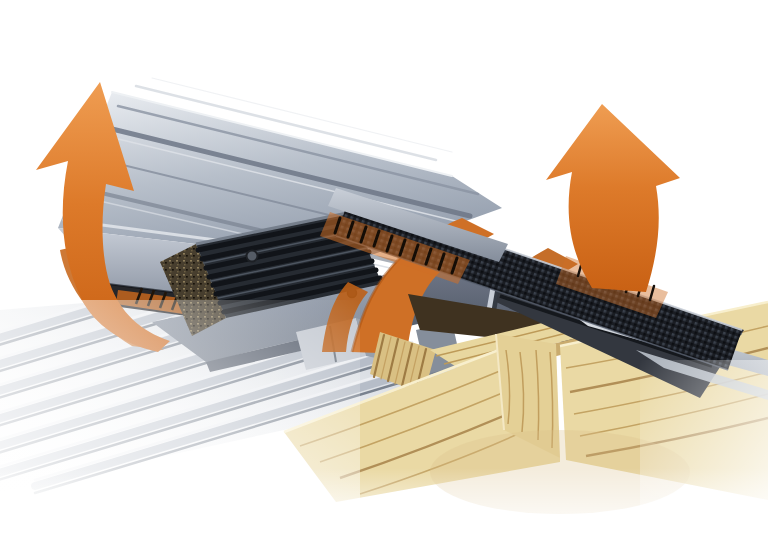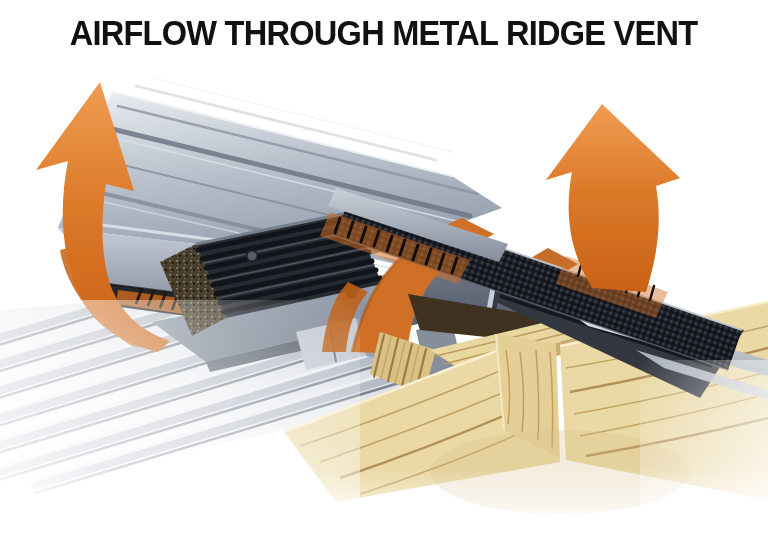--- a/index.html
+++ b/index.html
@@ -8,23 +8,20 @@
   .title-wrap h1{display:inline-block;margin:13px 0 0 0;font-family:"Liberation Sans",sans-serif;
     font-size:35px;font-weight:bold;letter-spacing:-0.8px;color:var(--color-title,#111);
     transform:scaleX(0.93);transform-origin:center;white-space:nowrap;}
   svg.illustration{position:absolute;top:0;left:0;z-index:1;}
 </style>
 </head>
 <body>
 
 <div class="page">
 
-  <div class="title-wrap">
-    <h1>AIRFLOW THROUGH METAL RIDGE VENT</h1>
-  </div>
 
   <svg class="illustration" width="768" height="552" viewBox="0 0 768 552">
     <defs>
       <linearGradient id="capGrad" x1="0" y1="0" x2="0.35" y2="1">
         <stop offset="0" stop-color="#ecefF3"></stop>
           <stop offset="0.55" stop-color="#b7bfca"></stop>
           <stop offset="1" stop-color="#96a0af"></stop>
       </linearGradient>
       <linearGradient id="capFaceGrad" x1="0" y1="0" x2="0" y2="1">
         <stop offset="0" stop-color="#c6ccd6"></stop>

